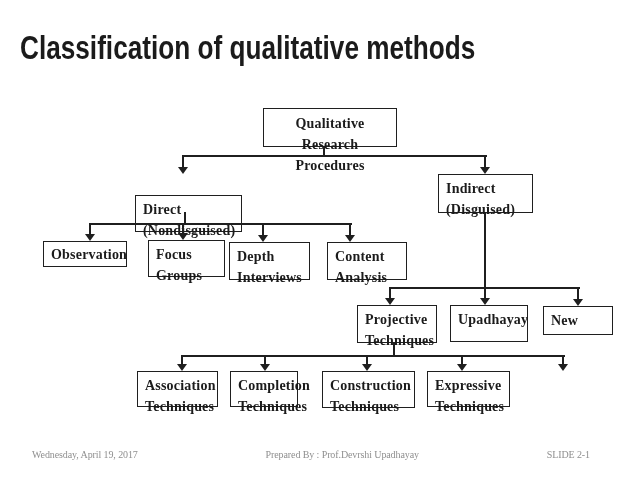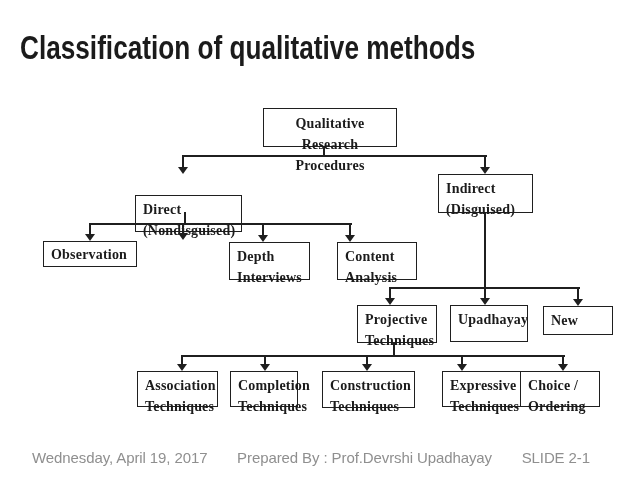--- a/index.html
+++ b/index.html
@@ -26,60 +26,60 @@
   .varrow { width:2px; }
   .varrow::after {
     content:""; position:absolute; left:-4px; bottom:-7px; width:0; height:0;
     border-left:5px solid transparent; border-right:5px solid transparent;
     border-top:7px solid #1f1f1f;
   }
   .footer {
     position:absolute; left:0; right:0; top:449px;
     display:flex; justify-content:space-between; align-items:center;
     padding:0 48px 0 32px;
-    font-family:Liberation Sans, sans-serif;
-    font-size:15px; color:#8f8f8f; letter-spacing:-0.1px;
+    font-family:Liberation Serif, serif;
+    font-size:10px; color:#8f8f8f; letter-spacing:-0.1px;
   }
 </style>
 </head>
 <body>
 
 <div class="slide">
 
   <div class="title">Classification of qualitative methods</div>
 
   <div class="node center" style="left:263px; top:108px; width:134px; height:39px;">Qualitative Research
 Procedures</div>
 
   <div class="node" style="left:135px; top:175px; width:107px; height:37px;margin-top:20px;">Direct
 (Nondisguised)</div>
   <div class="node" style="left:438px; top:174px; width:95px; height:39px;">Indirect
 (Disguised)</div>
 
-  <div class="node" style="left:43px; top:241px; width:94px; height:26px; padding-top:2px;">Observation</div>
+  <div class="node" style="left:43px; top:241px; width:84px; height:26px; padding-top:2px;">Observation</div>
+  <div class="node" style="left:148px; top:240px; width:77px; height:37px;">Focus
+Groups</div>
   <div class="node" style="left:229px; top:242px; width:81px; height:38px;">Depth
 Interviews</div>
-  <div class="node" style="left:327px; top:242px; width:80px; height:38px;margin-left:10px;">Content
+  <div class="node" style="left:327px; top:242px; width:80px; height:38px;">Content
 Analysis</div>
 
   <div class="node" style="left:357px; top:305px; width:80px; height:38px;">Projective
 Techniques</div>
   <div class="node" style="left:450px; top:305px; width:78px; height:37px;">Upadhayay</div>
   <div class="node" style="left:543px; top:306px; width:70px; height:29px;">New</div>
 
   <div class="node" style="left:137px; top:371px; width:81px; height:36px;">Association
 Techniques</div>
   <div class="node" style="left:230px; top:371px; width:68px; height:36px;">Completion
 Techniques</div>
   <div class="node" style="left:322px; top:371px; width:93px; height:37px;">Construction
 Techniques</div>
-  <div class="node" style="left:427px; top:371px; width:83px; height:36px;margin-left:15px;">Expressive
+  <div class="node" style="left:427px; top:371px; width:83px; height:36px;">Expressive
 Techniques</div>
-  <div class="node" style="left:520px; top:371px; width:80px; height:36px;">Choice /
-Ordering</div>
 
   <div class="vline" style="left:323px; top:147px; height:10px;"></div>
   <div class="hline" style="left:183px; top:155px; width:304px;"></div>
   <div class="varrow" style="left:182px; top:155px; height:12px;"></div>
   <div class="varrow" style="left:484px; top:155px; height:12px;"></div>
 
   <div class="vline" style="left:184px; top:212px; height:13px;"></div>
   <div class="hline" style="left:90px; top:223px; width:262px;"></div>
   <div class="varrow" style="left:89px; top:223px; height:11px;"></div>
   <div class="varrow" style="left:182px; top:223px; height:10px;"></div>

